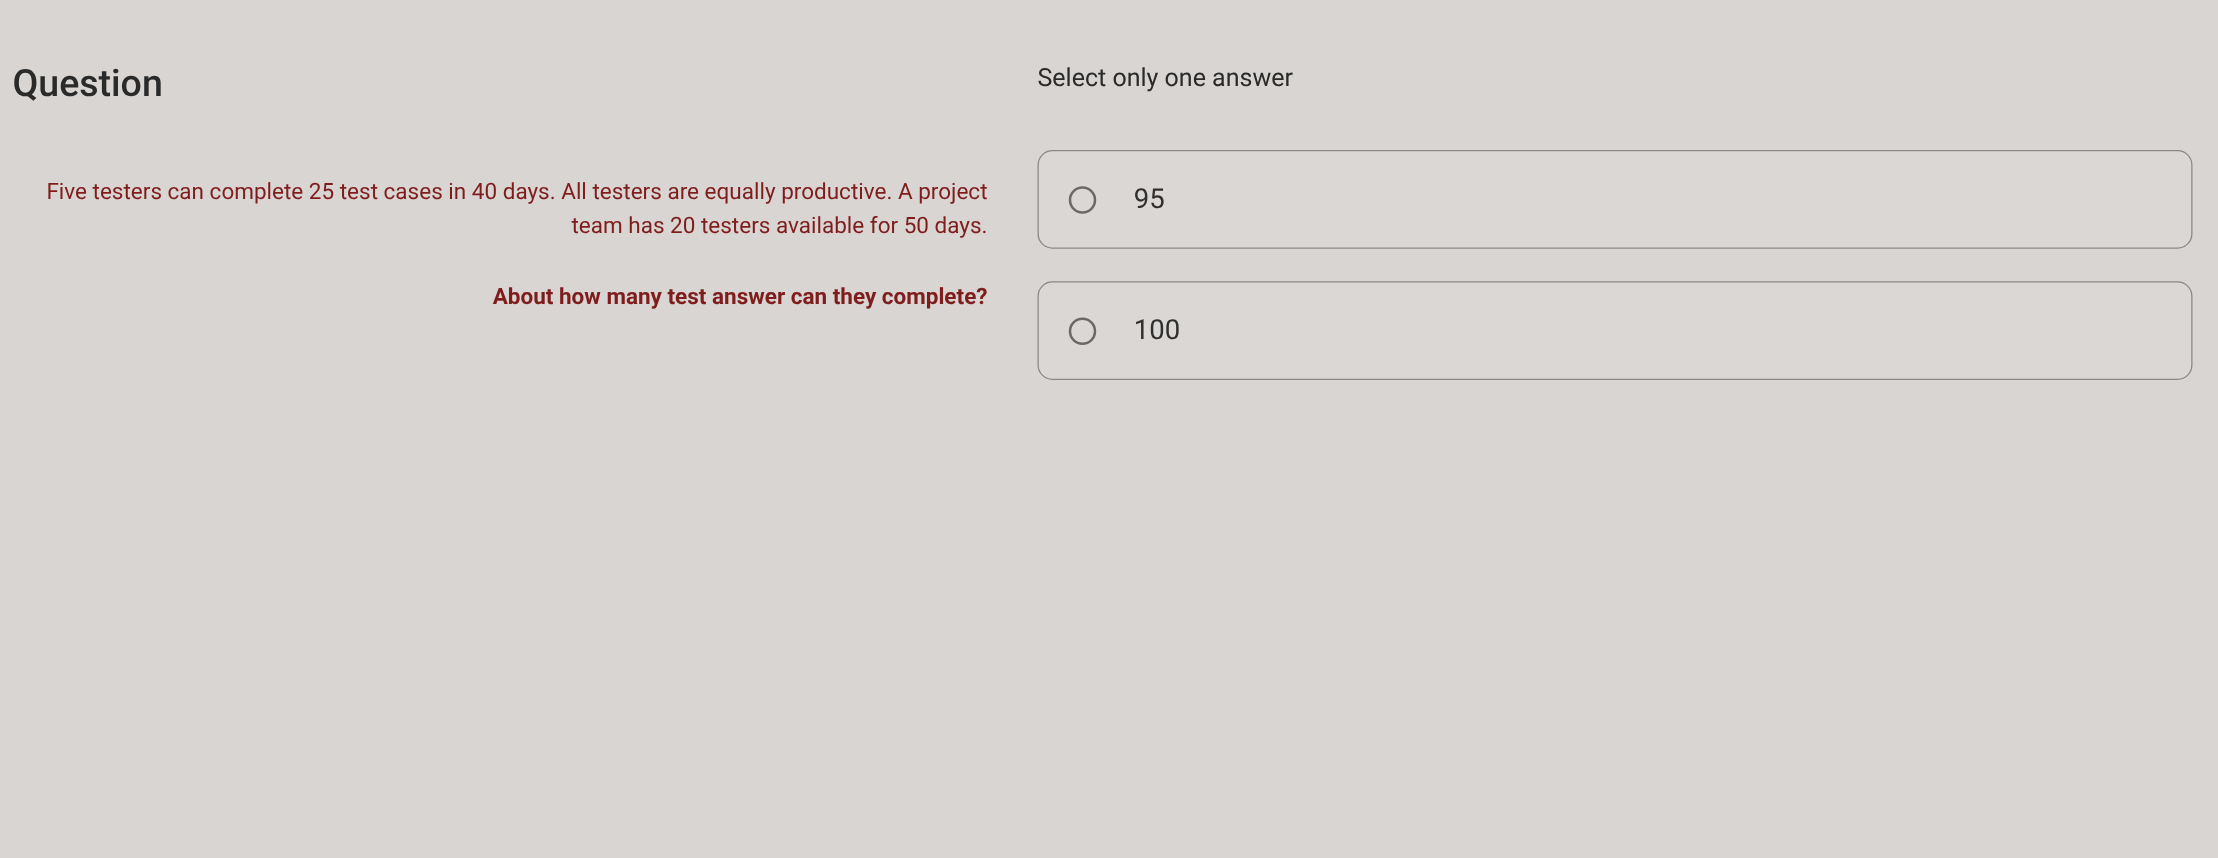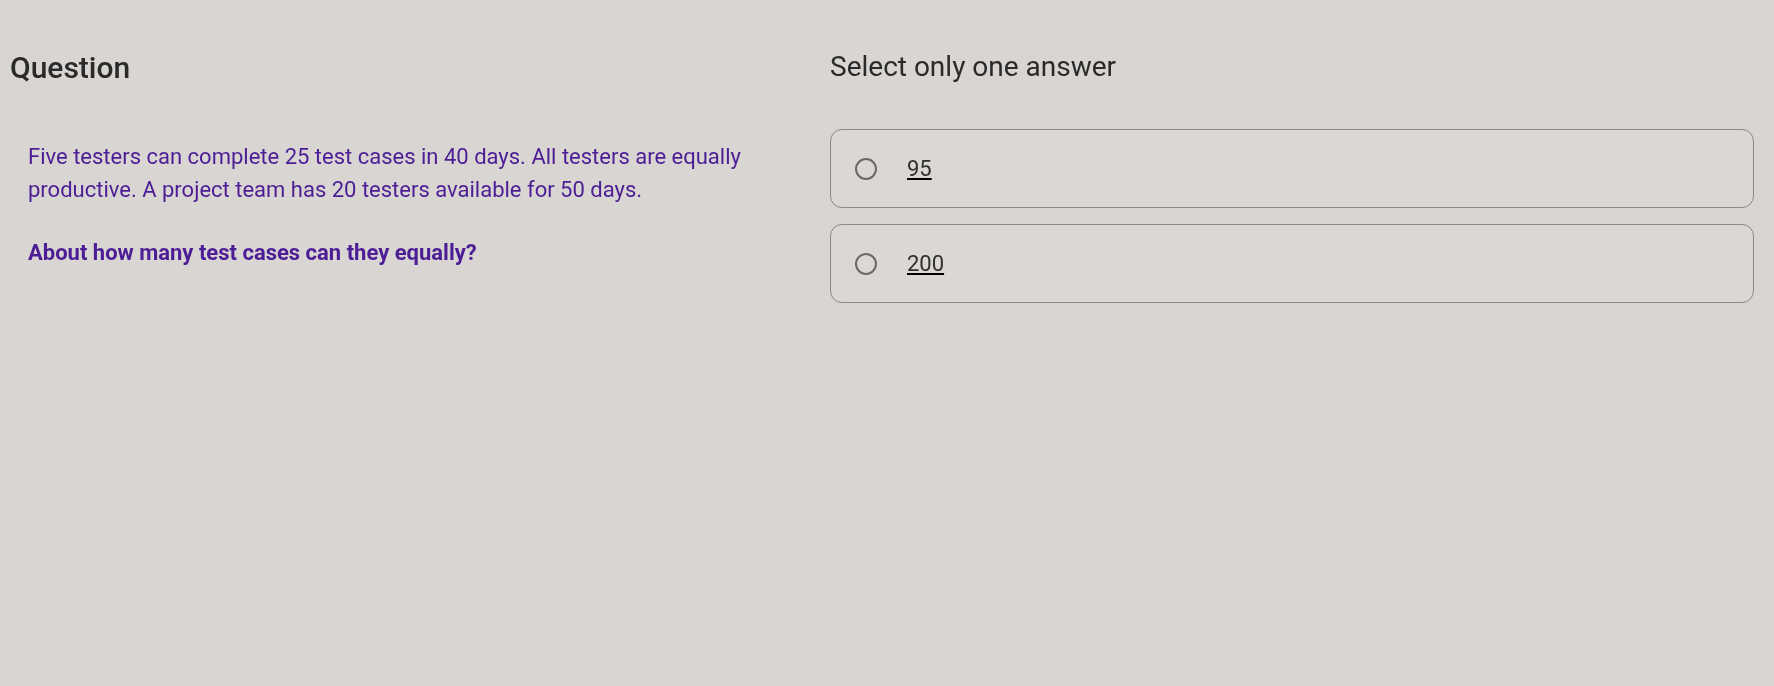--- a/index.html
+++ b/index.html
@@ -22,42 +22,42 @@
     .answer-panel {
       flex: 1;
     }
     .question-heading {
       font-size: 30px;
       font-weight: 500;
       color: #2a2a2a;
       margin-bottom: 55px;
     }
     .question-body {
-      font-size: 22px;
+      font-size: 18px;
       line-height: 1.5;
-      color: #4c1d95;
+      color: #7f1d1d;
       padding-left: 18px;
+      text-align: right;
     }
     .question-body p {
       margin-bottom: 30px;
     }
     .question-prompt {
       font-weight: 700;
     }
     .answer-heading {
-      font-size: 28px;
+      font-size: 20px;
       font-weight: 400;
       color: #2a2a2a;
       margin-bottom: 46px;
     }
     .options {
       display: flex;
       flex-direction: column;
-      gap: 16px;
-      text-decoration: underline;
+      gap: 26px;
     }
     .option {
       display: flex;
       align-items: center;
       border: 1.5px solid #8b8784;
       border-radius: 12px;
       padding: 26px 24px;
       background: rgba(255, 255, 255, 0.05);
       cursor: pointer;
       font-size: 22px;
@@ -73,29 +73,29 @@
       background: transparent;
     }
   </style>
 </head>
 <body>
 
 <div class="question-panel">
   <h1 class="question-heading">Question</h1>
   <div class="question-body">
     <p>Five testers can complete 25 test cases in 40 days. All testers are equally productive. A project team has 20 testers available for 50 days.</p>
-    <p class="question-prompt">About how many test cases can they equally?</p>
+    <p class="question-prompt">About how many test answer can they complete?</p>
   </div>
 </div>
 
 <div class="answer-panel">
   <h2 class="answer-heading">Select only one answer</h2>
   <div class="options">
     <label class="option">
       <span class="radio-circle"></span>
       <span>95</span>
     </label>
     <label class="option">
       <span class="radio-circle"></span>
-      <span>200</span>
+      <span>100</span>
     </label>
   </div>
 </div>
 
 </body></html>

